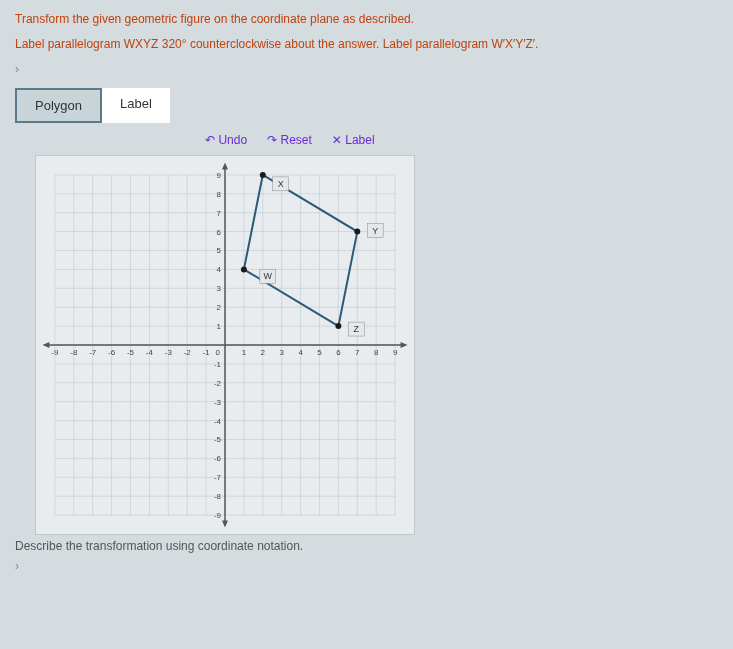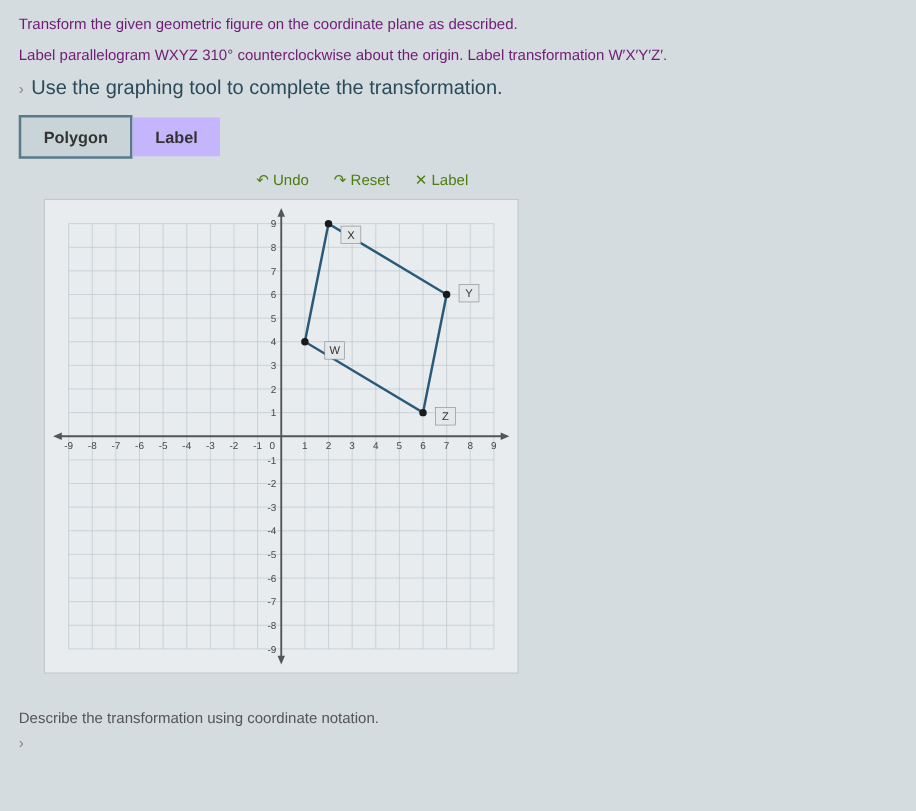--- a/index.html
+++ b/index.html
@@ -6,58 +6,56 @@
     body {
       font-family: Arial, sans-serif;
       background: #d4dce0;
       width: 733px;
       height: 649px;
       padding: 10px 15px;
       overflow: hidden;
     }
     .problem-text {
       font-size: 12px;
-      color: #701a75;
+      color: #c2410c;
       line-height: 1.6;
       margin-bottom: 8px;
     }
     .problem-text p { margin-bottom: 6px; }
     .problem-text .italic { }
     .instruction-line {
       display: flex;
       align-items: center;
       gap: 6px;
       font-size: 16px;
       color: #2a4a5a;
       margin-bottom: 12px;
     }
     .chevron { color: #888; font-size: 12px; }
     .toolbar {
       display: flex;
-      align-items: center;
-      font-weight: bold;
     }
     .tool-btn {
       padding: 8px 18px;
       font-size: 13px;
       color: #333;
       cursor: pointer;
-      background: #c4b5fd;
+      background: #ffffff;
     }
     .tool-btn.active {
       border: 2px solid #5a7a8a;
       background: #c8d4d8;
     }
     .tool-btn .move-icon::before { content: "✚"; margin-right: 4px; }
     .sub-toolbar {
       display: flex;
       gap: 20px;
       padding: 10px 0 8px 190px;
       font-size: 12px;
-      color: #4d7c0f;
+      color: #6d28d9;
     }
     .sub-toolbar span { cursor: pointer; }
     .graph-container {
       width: 380px;
       height: 380px;
       margin-left: 20px;
       position: relative;
       background: #e8ecee;
       border: 1px solid #c0c8cc;
     }
@@ -69,44 +67,43 @@
     .axis-line { stroke: #555; stroke-width: 1.5; }
     .tick-label { font-size: 8px; fill: #444; text-anchor: middle; }
     .tick-label-y { font-size: 8px; fill: #444; text-anchor: end; }
     .polygon-shape { fill: none; stroke: #2a5a7a; stroke-width: 2; }
     .vertex-pt { fill: #1a1a1a; }
     .vertex-label-box { fill: #e4e8ea; stroke: #888; stroke-width: 0.5; }
     .vertex-label-text { font-size: 9px; fill: #333; text-anchor: middle; }
     .describe-text {
       font-size: 12px;
       color: #555;
-      margin-top: 28px;
+      margin-top: 4px;
       margin-bottom: 6px;
     }
     .answer-instruction {
       display: flex;
       align-items: center;
       gap: 6px;
       font-size: 15px;
       color: #2a4a5a;
     }
   </style>
 </head>
 <body>
 
 <div class="problem-text">
   <p>Transform the given geometric figure on the coordinate plane as described.</p>
   <p>
-    <span>Label parallelogram </span><span class="italic">WXYZ</span><span> 310° </span><span>counterclockwise about the origin. Label transformation </span><span class="italic">W′X′Y′Z′</span><span>.</span>
+    <span>Label parallelogram </span><span class="italic">WXYZ</span><span> 320° </span><span>counterclockwise about the answer. Label parallelogram </span><span class="italic">W′X′Y′Z′</span><span>.</span>
   </p>
 </div>
 
 <div class="instruction-line">
   <span class="chevron">›</span>
-  <span>Use the graphing tool to complete the transformation.</span>
 </div>
 
 <div class="toolbar">
   <div class="tool-btn active">Polygon</div>
   <div class="tool-btn">Label</div>
 </div>
 
 <div class="sub-toolbar">
   <span>↶ Undo</span>
   <span>↷ Reset</span>

